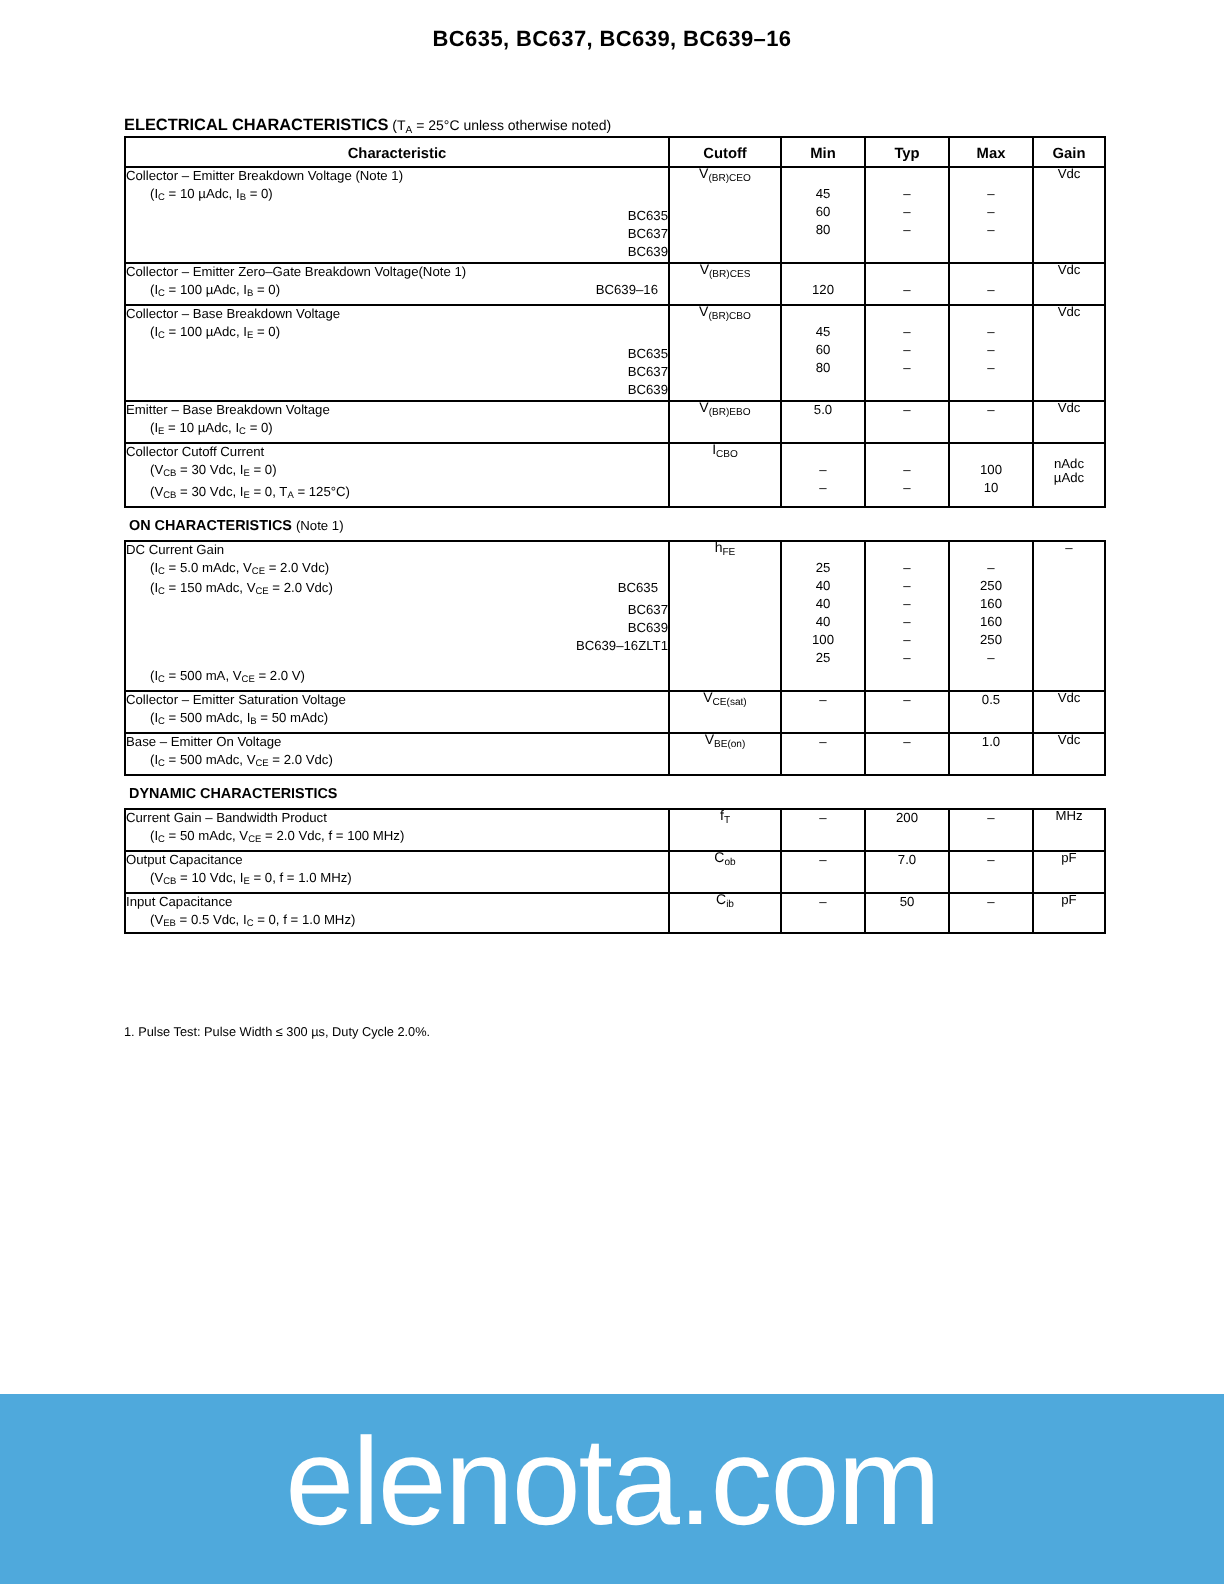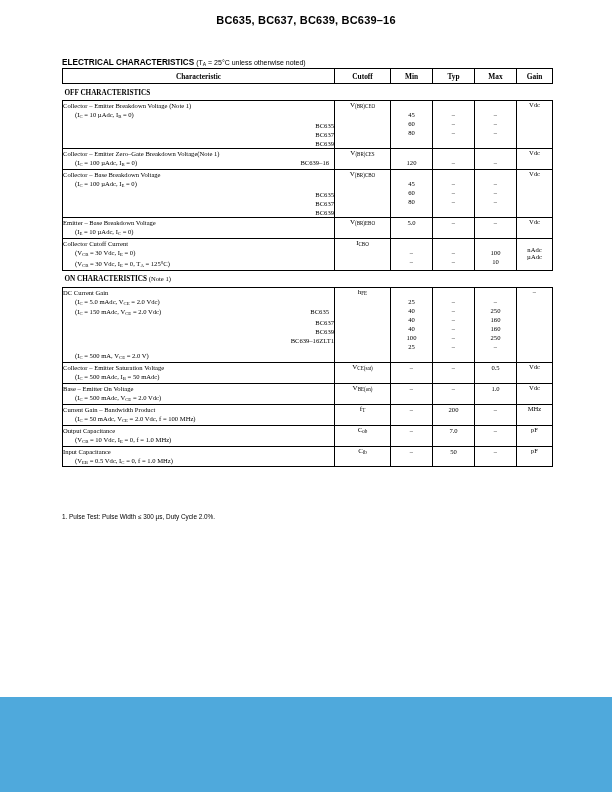--- a/index.html
+++ b/index.html
@@ -24,21 +24,20 @@
   }
   .sec-heading .cond { font-weight:normal; font-size:7px; }
   sub { font-size:0.72em; vertical-align:-0.25em; }
 
   table.main {
     position:absolute; left:62px; top:68px;
     width:490px;
     border-collapse:collapse;
     table-layout:fixed;
     font-size:6.6px;
-    font-family:Liberation Serif, serif;
   }
   table.main td, table.main th { border:1px solid #000; padding:0; }
 
   col.c-char { width:272px; }
   col.c-sym  { width:56px; }
   col.c-min  { width:42px; }
   col.c-typ  { width:42px; }
   col.c-max  { width:42px; }
   col.c-unit { width:36px; }
 
@@ -123,23 +122,20 @@
         <th>Characteristic</th>
         <th>Cutoff</th>
         <th>Min</th>
         <th>Typ</th>
         <th>Max</th>
         <th>Gain</th>
       </tr>
     </thead>
     <tbody>
 
-      <tr class="section">
-        <td colspan="6"><span>OFF CHARACTERISTICS</span></td>
-      </tr>
 
       <tr>
         <td class="char" style="height:40px;">
           <div class="ln">Collector –  Emitter Breakdown Voltage (Note 1)</div>
           <div class="ln indent">(I<sub>C</sub> = 10 µAdc, I<sub>B</sub> = 0)</div>
           <div class="parts">
             <div>BC635</div>
             <div>BC637</div>
             <div>BC639</div>
           </div>
@@ -342,20 +338,23 @@
           </td>
         <td class="num">
             <span class="v">–</span>
           </td>
         <td class="num">
             <span class="v">1.0</span>
           </td>
         <td class="unit">Vdc</td>
       </tr>
 
+      <tr class="section">
+        <td colspan="6"><span>DYNAMIC CHARACTERISTICS</span></td>
+      </tr>
 
       <tr>
         <td class="char" style="height:18px;">
           <div class="ln">Current Gain  –  Bandwidth Product</div>
           <div class="ln indent">(I<sub>C</sub> = 50 mAdc, V<sub>CE</sub> = 2.0 Vdc, f = 100 MHz)</div>
         </td>
         <td class="sym">f<sub>T</sub></td>
         <td class="num">
             <span class="v">–</span>
           </td>
@@ -407,14 +406,15 @@
     </tbody>
   </table>
 
   <div class="footnote">1.  Pulse Test: Pulse Width ≤ 300 µs, Duty Cycle 2.0%.</div>
 
   <div class="ghost-rule"></div>
   <div class="ghost-url">http://elenota.com</div>
   <div class="ghost-pg">2</div>
 
   <div class="band"></div>
+  <div class="wm">elenota.com</div>
 
 </div>
 
 </body></html>

